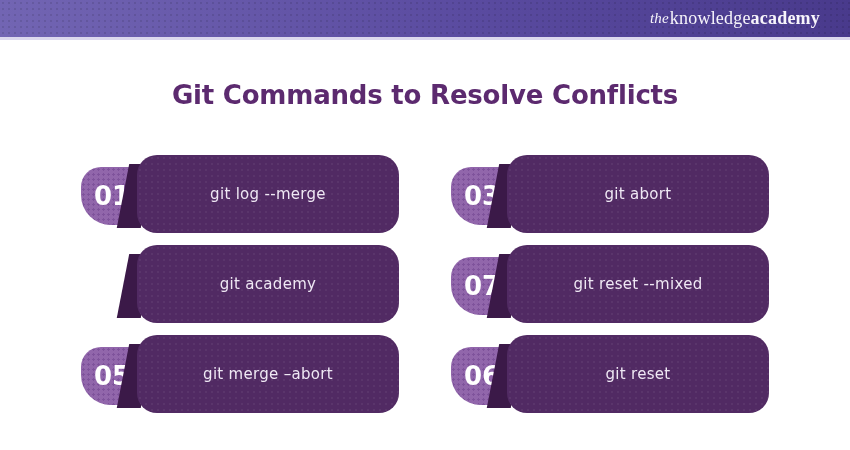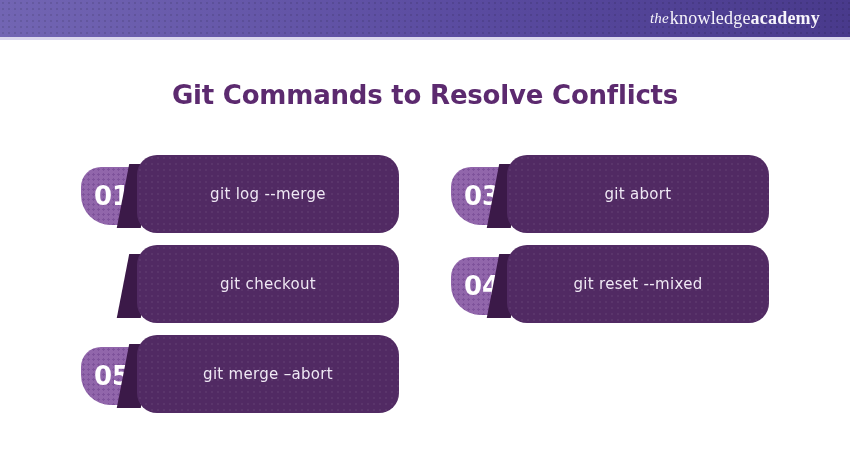--- a/index.html
+++ b/index.html
@@ -109,39 +109,48 @@
       </div>
       <div class="wedge"></div>
       <div class="pill">
         <span class="cmd">git abort</span>
       </div>
     </div>
 
     <div class="item">
       <div class="wedge"></div>
       <div class="pill">
-        <span class="cmd">git checkout</span>
+        <span class="cmd">git academy</span>
       </div>
     </div>
 
     <div class="item">
       <div class="badge">
-        <span class="num">04</span>
+        <span class="num">07</span>
       </div>
       <div class="wedge"></div>
       <div class="pill">
         <span class="cmd">git reset --mixed</span>
       </div>
     </div>
 
     <div class="item">
       <div class="badge">
         <span class="num">05</span>
       </div>
       <div class="wedge"></div>
       <div class="pill">
         <span class="cmd">git merge –abort</span>
       </div>
     </div>
 
+    <div class="item">
+      <div class="badge">
+        <span class="num">06</span>
+      </div>
+      <div class="wedge"></div>
+      <div class="pill">
+        <span class="cmd">git reset</span>
+      </div>
+    </div>
 
   </div>
 </div>
 
 </body></html>

